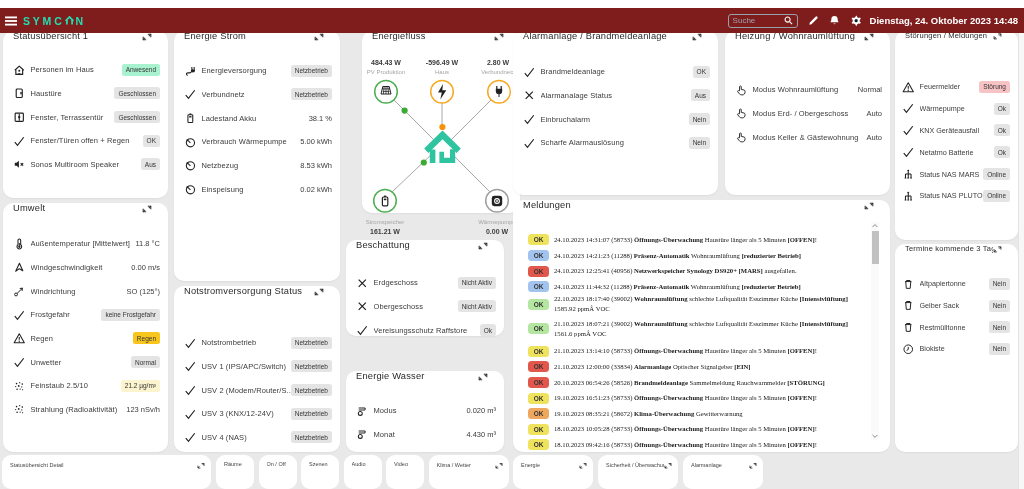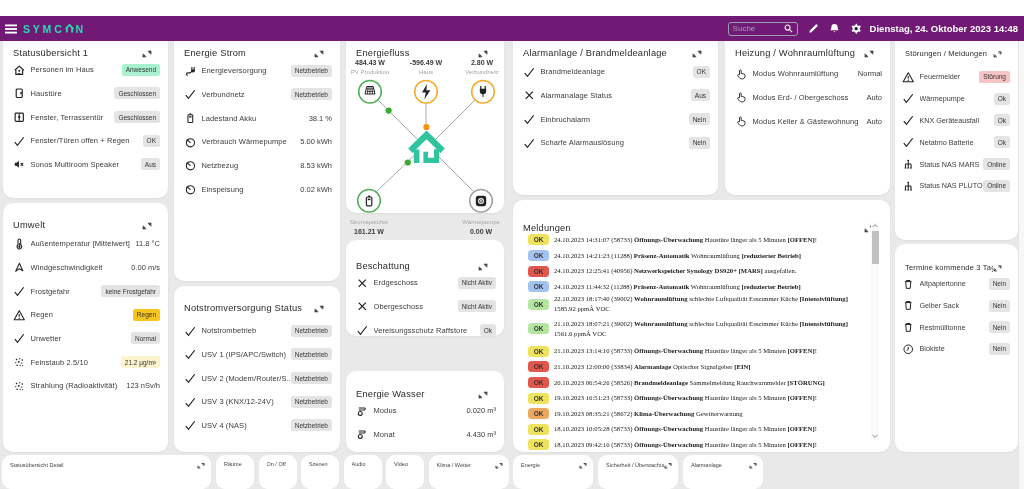--- a/index.html
+++ b/index.html
@@ -1,19 +1,19 @@
 <!DOCTYPE html>
 <html><head><meta charset="utf-8">
 <style>
 *{margin:0;padding:0;box-sizing:border-box}
 html,body{width:1024px;height:489px;overflow:hidden;background:#fff;font-family:"Liberation Sans",sans-serif}
-#topbar{position:absolute;left:0;top:16px;width:1024px;height:25px;background:#701a75;display:flex;align-items:center;z-index:5}
+#topbar{position:absolute;left:0;top:8px;width:1024px;height:25px;background:#7f1d1d;display:flex;align-items:center;z-index:5}
 #page{position:absolute;left:0;top:28px;width:1024px;height:461px;background:#e9e9e9}
 .card{position:absolute;background:#fff;border-radius:10px;box-shadow:0 1px 2px rgba(0,0,0,.05)}
-.ct{font-size:9.3px;color:#2a2a2a;letter-spacing:.2px;display:flex;align-items:flex-end;height:27px;padding:0 16px 0 10px}
+.ct{font-size:9.3px;color:#2a2a2a;letter-spacing:.2px;display:flex;align-items:flex-start;height:27px;padding:0 16px 0 10px}
 .ct .t{flex:1;white-space:nowrap;overflow:hidden}
 .ct.sm{font-size:7.5px}
 .row{display:flex;align-items:center;height:23.66px;padding:0 8px 0 10px;color:#3b3b3b}
 .row .lbl{flex:1;font-size:7.5px;margin-left:5px;white-space:nowrap;overflow:hidden;letter-spacing:.1px}
 .row .val{font-size:7.5px;color:#3b3b3b;white-space:nowrap}
 .nr{padding-left:7px!important;padding-right:8px!important}
 .nr .lbl{font-size:7.2px;letter-spacing:0}
 .badge{font-size:6.5px;color:#333;background:#e4e4e4;border-radius:2.5px;padding:2.5px 4px;white-space:nowrap}
 .badge.green{background:#a9f2cf}
 .badge.yellow{background:#f8c51c}
@@ -228,20 +228,27 @@
     </div>
   <div class="row">
       <svg class="ic" viewBox="0 0 14 14">
         <use href="#i-wind"></use>
       </svg>
       <span class="lbl">Windgeschwindigkeit</span>
       <span class="val">0.00 m/s</span>
     </div>
   <div class="row">
       <svg class="ic" viewBox="0 0 14 14">
+        <use href="#i-wdir"></use>
+      </svg>
+      <span class="lbl">Windrichtung</span>
+      <span class="val">SO (125°)</span>
+    </div>
+  <div class="row">
+      <svg class="ic" viewBox="0 0 14 14">
         <use href="#i-check"></use>
       </svg>
       <span class="lbl">Frostgefahr</span>
       <span class="badge">keine Frostgefahr</span>
     </div>
   <div class="row">
       <svg class="ic" viewBox="0 0 14 14">
         <use href="#i-warn"></use>
       </svg>
       <span class="lbl">Regen</span>
@@ -321,21 +328,21 @@
     </div>
 </div>
 
 <div class="card" style="left:174px;top:286px;width:166px;height:166px">
   <div class="ct">
       <span class="t">Notstromversorgung Status</span>
       <svg width="10" height="10" viewBox="0 0 10 10">
         <use href="#i-exp"></use>
       </svg>
     </div>
-  <div class="row" style="margin-top:6px">
+  <div class="row" style="margin-top:18px">
       <svg class="ic" viewBox="0 0 14 14">
         <use href="#i-check"></use>
       </svg>
       <span class="lbl">Notstrombetrieb</span>
       <span class="badge">Netzbetrieb</span>
     </div>
   <div class="row">
       <svg class="ic" viewBox="0 0 14 14">
         <use href="#i-check"></use>
       </svg>
@@ -358,21 +365,21 @@
     </div>
   <div class="row">
       <svg class="ic" viewBox="0 0 14 14">
         <use href="#i-check"></use>
       </svg>
       <span class="lbl">USV 4 (NAS)</span>
       <span class="badge">Netzbetrieb</span>
     </div>
 </div>
 
-<div class="card" style="left:346px;top:31px;width:158px;height:182px">
+<div class="card" style="left:362px;top:31px;width:158px;height:182px">
   <div class="ct">
       <span class="t">Energiefluss</span>
       <svg width="10" height="10" viewBox="0 0 10 10">
         <use href="#i-exp"></use>
       </svg>
     </div>
   <svg width="158" height="180" viewBox="0 0 158 180" style="position:absolute;left:0;top:27px">
     <line x1="31" y1="41" x2="73" y2="83" stroke="#9e9e9e" stroke-width="0.9"></line>
     <line x1="80" y1="45" x2="80" y2="67" stroke="#9e9e9e" stroke-width="0.9"></line>
     <line x1="130" y1="41" x2="88" y2="83" stroke="#9e9e9e" stroke-width="0.9"></line>
@@ -514,21 +521,21 @@
     </div>
 </div>
 
 <div class="card" style="left:725px;top:31px;width:165px;height:164px">
   <div class="ct">
       <span class="t">Heizung / Wohnraumlüftung</span>
       <svg width="10" height="10" viewBox="0 0 10 10">
         <use href="#i-exp"></use>
       </svg>
     </div>
-  <div class="row" style="margin-top:4px">
+  <div class="row" style="margin-top:20px">
       <svg class="ic" viewBox="0 0 14 14">
         <use href="#i-hand"></use>
       </svg>
       <span class="lbl">Modus Wohnraumlüftung</span>
       <span class="val">Normal</span>
     </div>
   <div class="row">
       <svg class="ic" viewBox="0 0 14 14">
         <use href="#i-hand"></use>
       </svg>
@@ -616,21 +623,21 @@
   </div>
 </div>
 
 <div class="card" style="left:895px;top:31px;width:123px;height:209px">
   <div class="ct sm">
       <span class="t">Störungen / Meldungen</span>
       <svg width="9" height="9" viewBox="0 0 10 10">
         <use href="#i-exp"></use>
       </svg>
     </div>
-  <div class="row nr" style="margin-top:8px;height:21.8px">
+  <div class="row nr" style="margin-top:18px;height:21.8px">
       <svg class="ic" viewBox="0 0 14 14">
         <use href="#i-warn"></use>
       </svg>
       <span class="lbl">Feuermelder</span>
       <span class="badge pink">Störung</span>
     </div>
   <div class="row nr" style="height:21.8px">
       <svg class="ic" viewBox="0 0 14 14">
         <use href="#i-check"></use>
       </svg>

